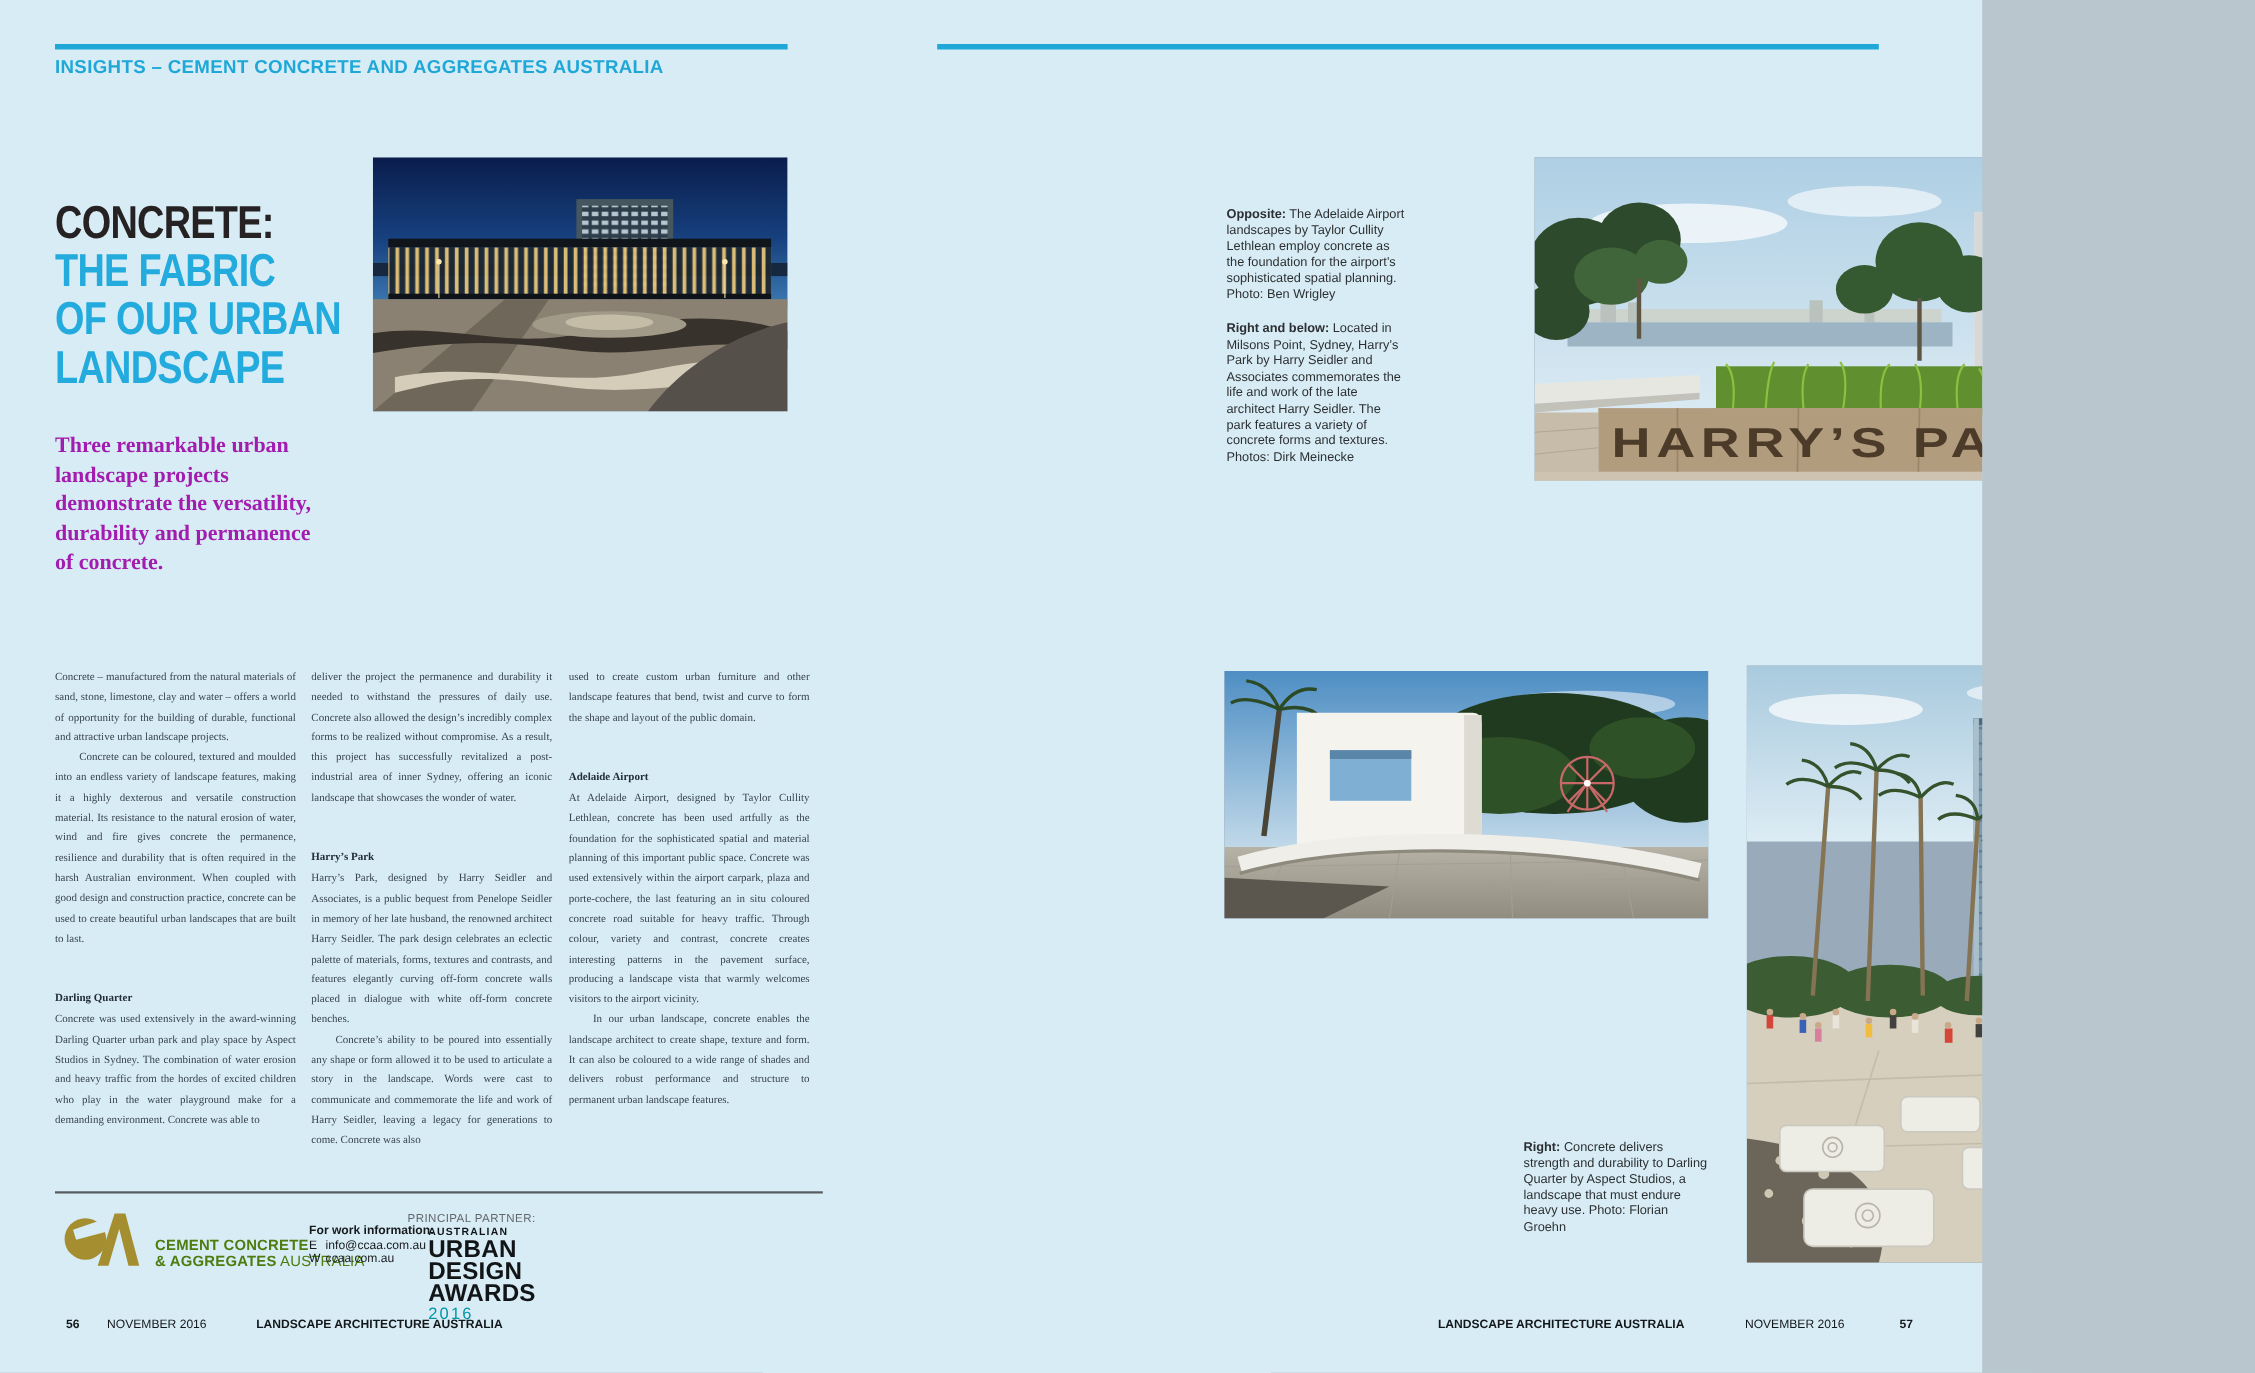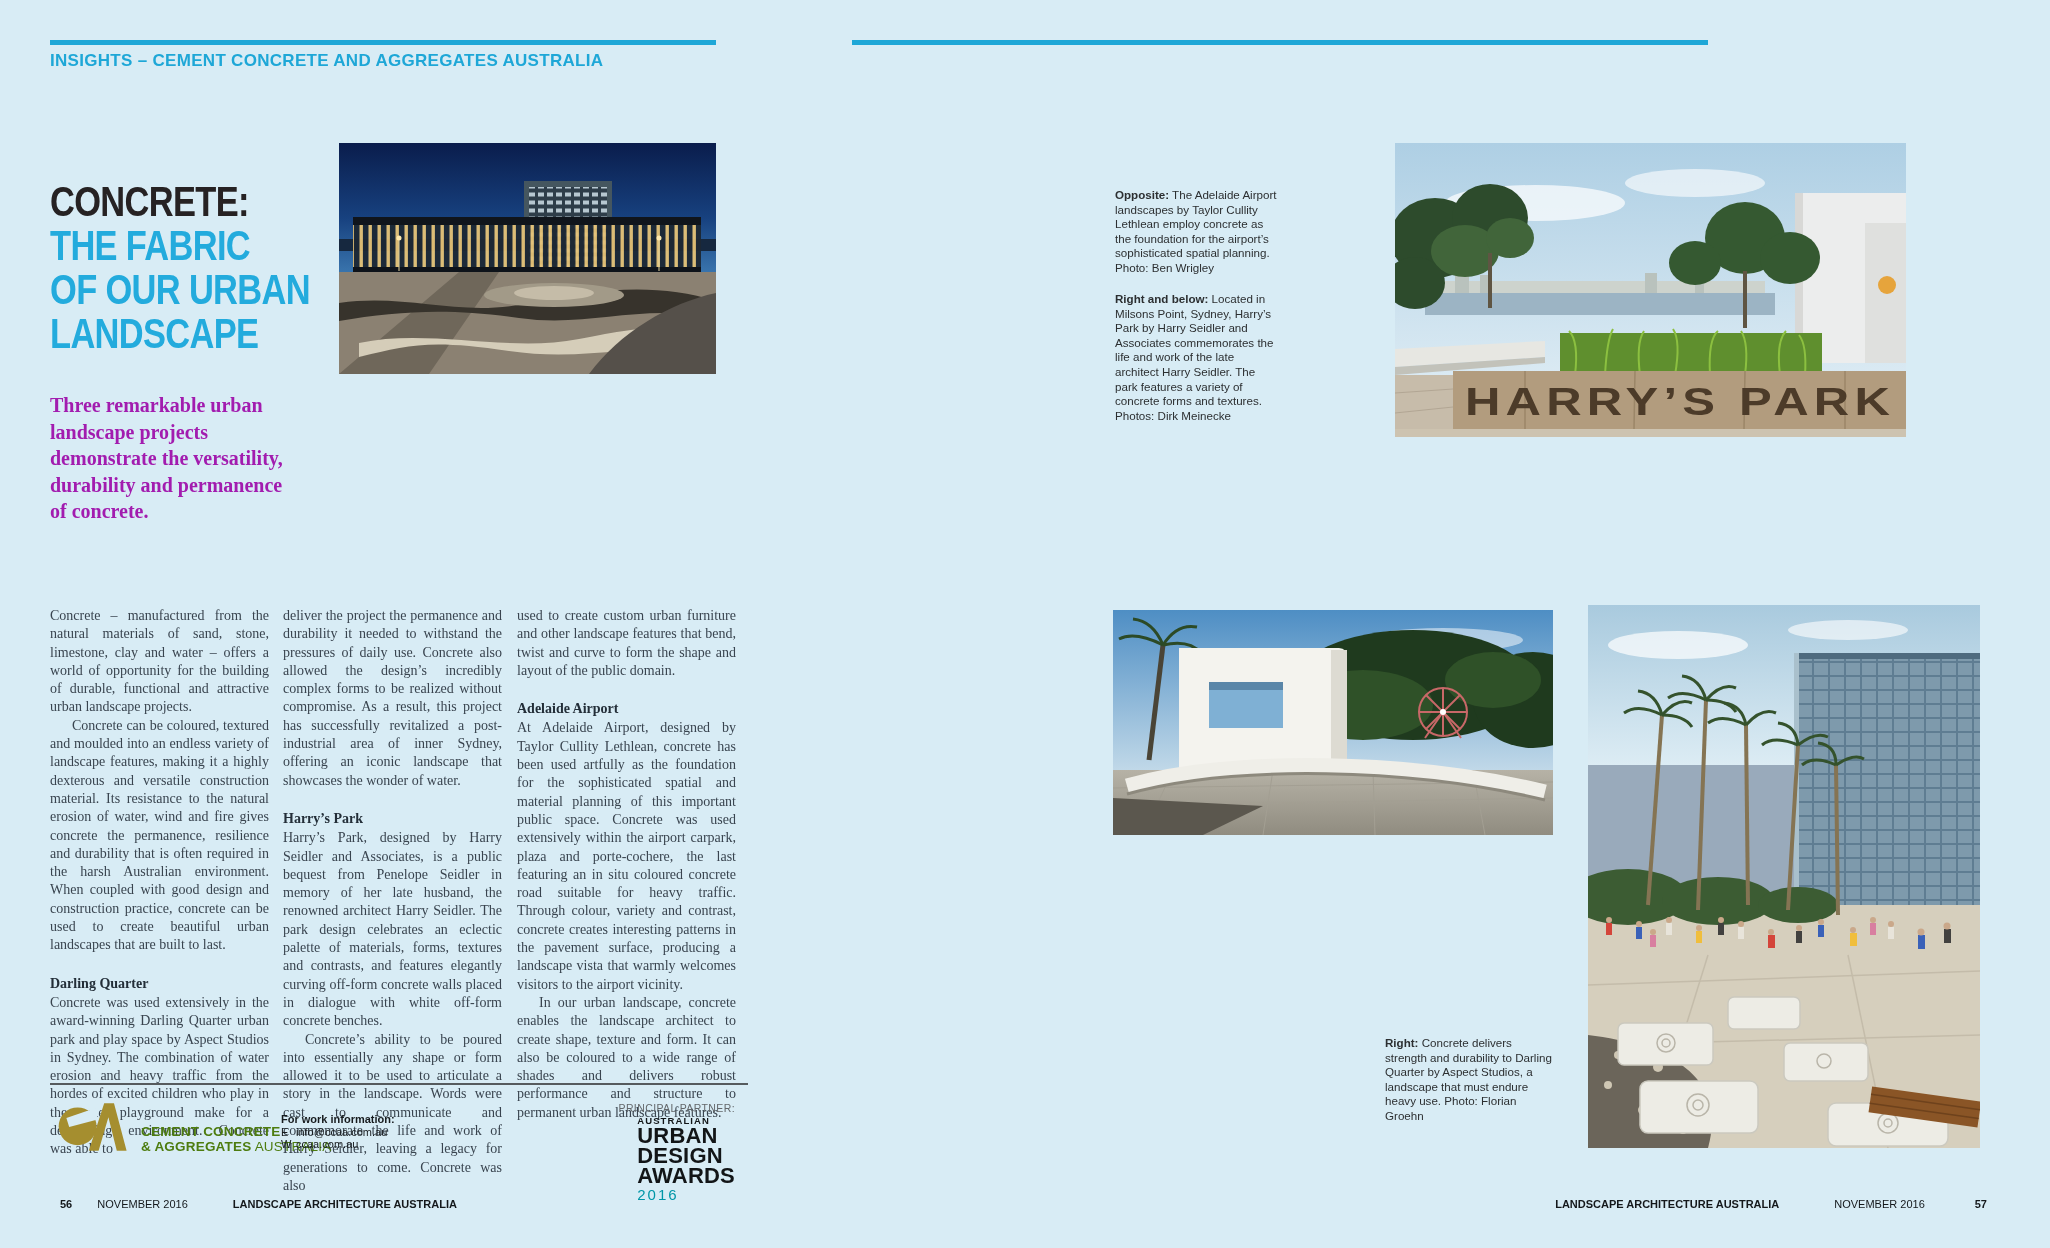--- a/index.html
+++ b/index.html
@@ -3,21 +3,21 @@
 <meta charset="utf-8">
 <style>
   :root{
     --accent:#1ea7d7;
     --bg:#d8ecf5;
     --ink:#1a2026;
     --body:#39444f;
   }
   html,body{margin:0;padding:0;background:#b9c6ce;}
   .canvas{
-    position:relative;width:2050px;height:1248px;background:var(--bg);
+    position:relative;width:1802px;height:1248px;background:var(--bg);
     font-family:"Liberation Sans",sans-serif;overflow:hidden;
   }
   .rule{position:absolute;height:5px;background:var(--accent);}
   .kicker{
     position:absolute;left:50px;top:51px;font-size:17px;font-weight:700;
     color:var(--accent);letter-spacing:.3px;
   }
   .article-title{
     position:absolute;left:50px;top:180px;font-weight:700;font-size:42px;
     line-height:44px;letter-spacing:-.8px;color:#262223;
@@ -26,27 +26,27 @@
   .article-title .cyan{color:#23abdd;}
   .standfirst{
     position:absolute;left:50px;top:392px;width:250px;
     font-family:"Liberation Serif",serif;font-weight:700;font-size:20px;
     line-height:26.5px;color:#a21caf;
   }
   .photo{position:absolute;overflow:hidden;background:#9ab;}
   .photo svg{display:block;width:100%;height:100%;}
   .bodycol{
     position:absolute;top:607px;width:219px;
-    font-family:"Liberation Serif",serif;font-size:14px;line-height:18.3px;
+    font-family:"Liberation Serif",serif;font-size:10px;line-height:18.3px;
     color:var(--body);text-align:justify;
   }
   .bodycol p{margin:0;}
   .bodycol p.indent{text-indent:22px;}
   .bodycol p.col-head{
-    font-weight:700;color:#232e38;margin-top:20px;margin-bottom:1px;text-align:left;
+    font-weight:700;color:#232e38;margin-top:36px;margin-bottom:1px;text-align:left;
   }
   .caption{
     position:absolute;width:164px;font-size:11.6px;line-height:14.6px;color:#2c2f31;
   }
   .caption strong{font-weight:700;}
   .footrule{position:absolute;left:50px;top:1083px;width:698px;height:2px;background:#565b5e;}
   .logo-mark{position:absolute;left:58px;top:1099px;width:70px;height:54px;}
   .logo-text{
     position:absolute;left:141px;top:1124px;font-size:13.5px;line-height:15px;
     color:#4d7c0f;letter-spacing:.2px;white-space:nowrap;

